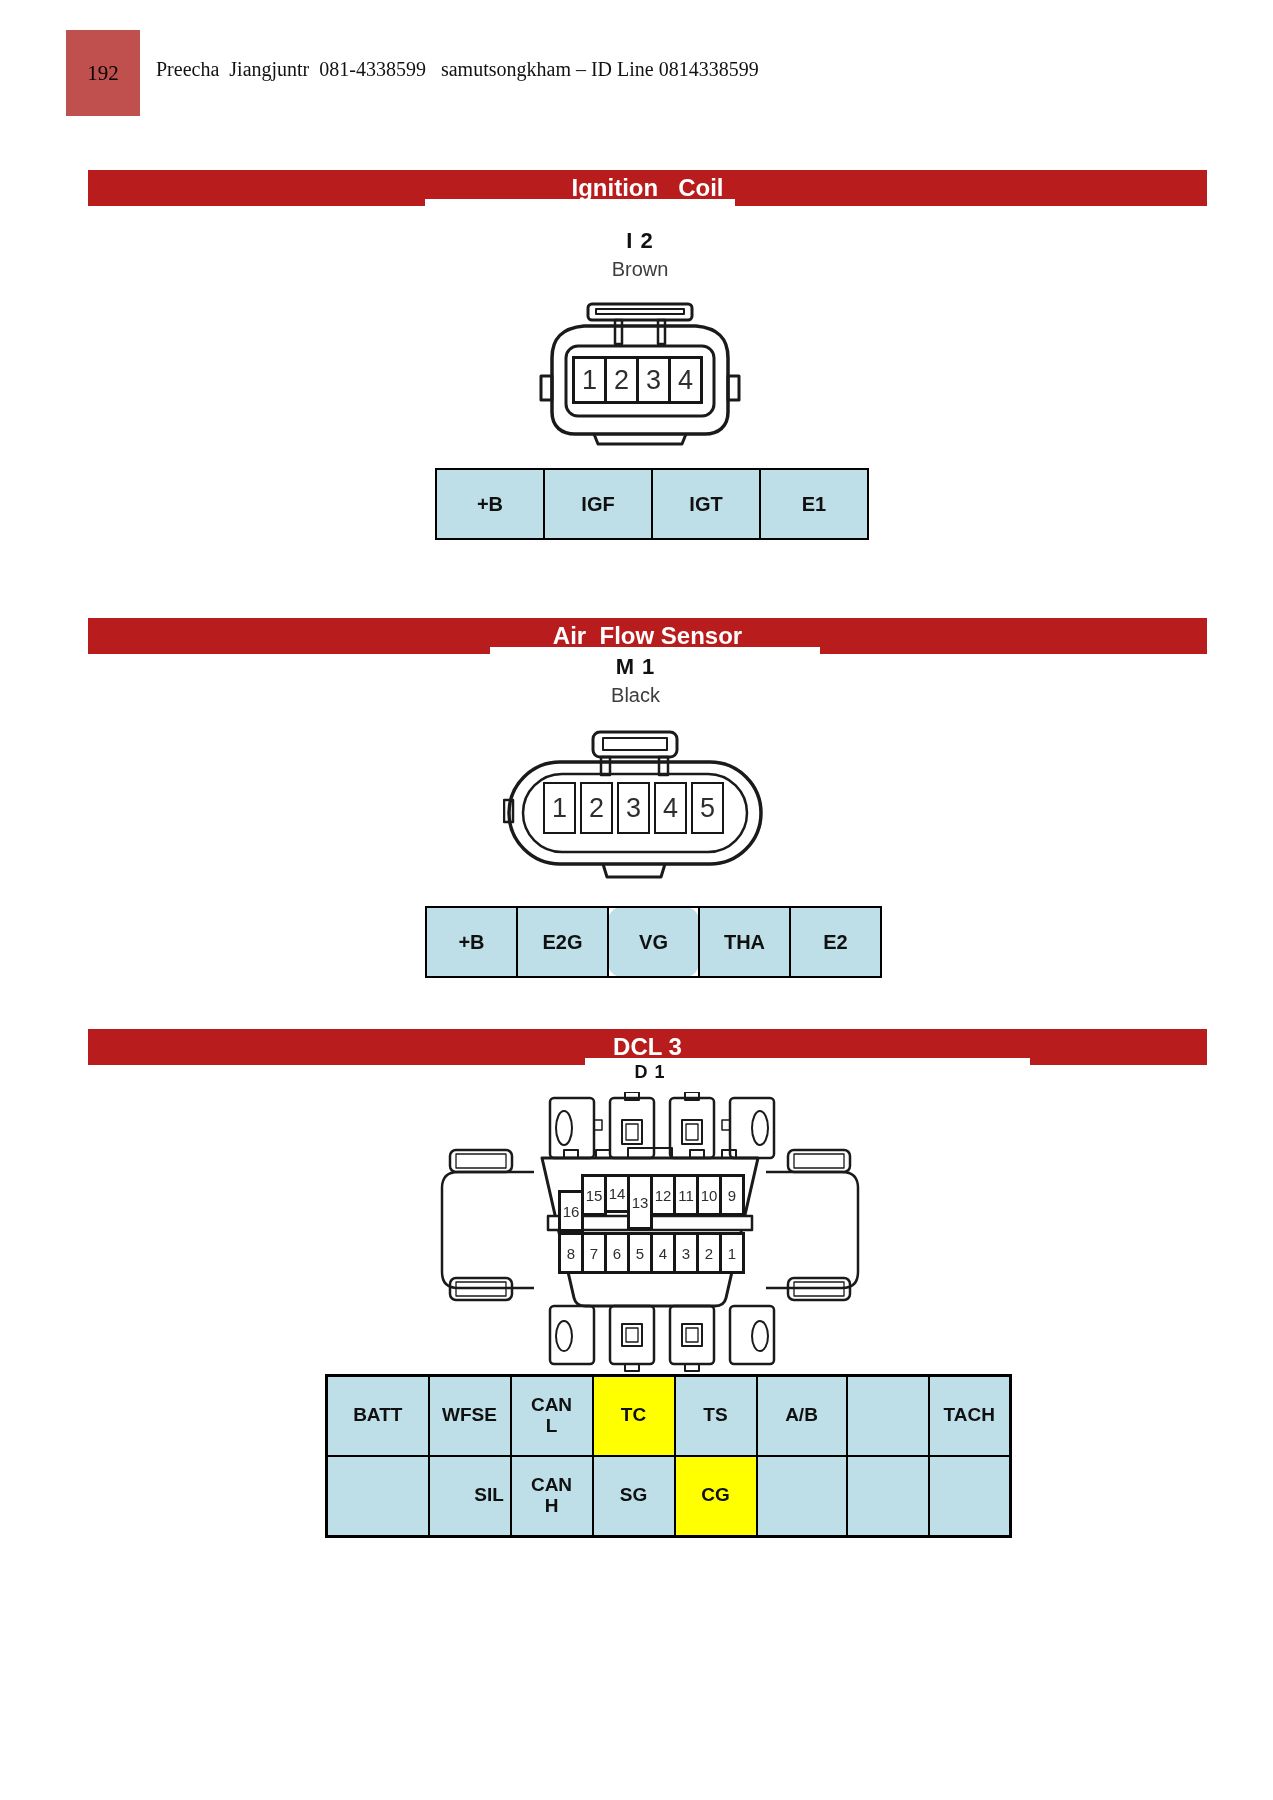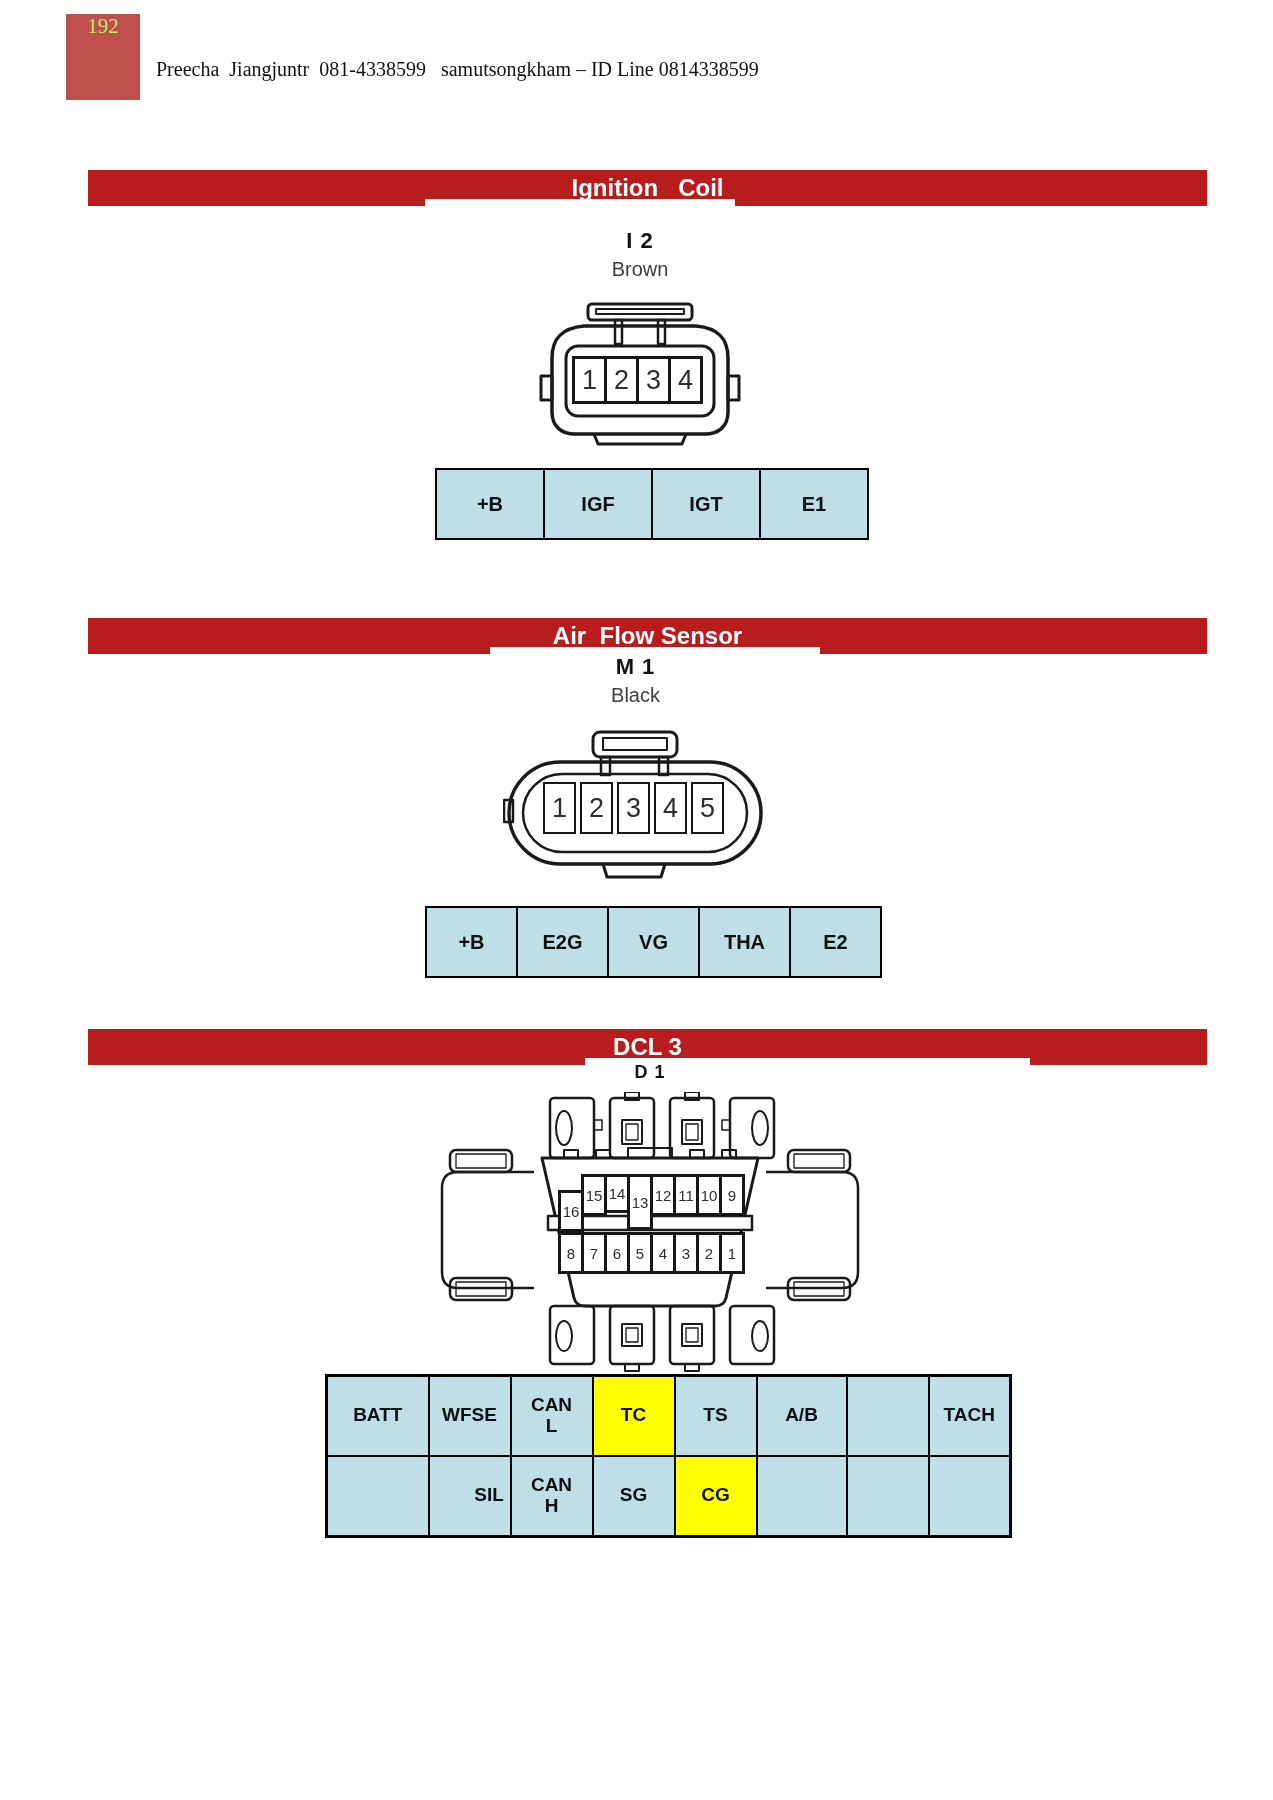--- a/index.html
+++ b/index.html
@@ -4,22 +4,22 @@
 <style>
   html,body{margin:0;padding:0;}
   body{
     width:1273px;height:1800px;position:relative;background:#ffffff;
     font-family:"Liberation Sans",sans-serif;overflow:hidden;
   }
   .abs{position:absolute;}
 
   
   .page-tab{
-    left:66px;top:14px;width:74px;height:86px;background:#c0504d;
-    color:#bef264;display:flex;align-items:flex-start;justify-content:center;
+    left:66px;top:30px;width:74px;height:86px;background:#c0504d;
+    color:#000000;display:flex;align-items:center;justify-content:center;
     font-family:"Liberation Serif",serif;font-size:21px;
   }
   .header-line{
     left:156px;top:58px;font-family:"Liberation Serif",serif;
     font-size:20px;color:#121212;white-space:pre;
   }
 
   
   .banner{
     left:88px;width:1119px;height:36px;background:#b91c1c;
@@ -130,21 +130,21 @@
     <div class="pin-cell" style="width:33px;height:52px;font-size:27px;">4</div>
     <div class="pin-cell" style="width:33px;height:52px;font-size:27px;">5</div>
   </div>
 </div>
 
 <table class="sig" style="left:425px;top:906px;">
   <tbody>
       <tr>
     <td style="width:91px;height:70px;">+B</td>
     <td style="width:91px;height:70px;">E2G</td>
-    <td style="width:91px;height:70px;">VG</td>
+    <td style="width:91px;height:70px;border-radius:14px;">VG</td>
     <td style="width:91px;height:70px;">THA</td>
     <td style="width:91px;height:70px;">E2</td>
   </tr>
 </tbody>
   </table>
 
 <div class="abs banner" style="top:1029px;">
   <span>DCL 3</span>
 </div>
 <div class="abs notch" style="left:585px;top:1058px;width:445px;"></div>

